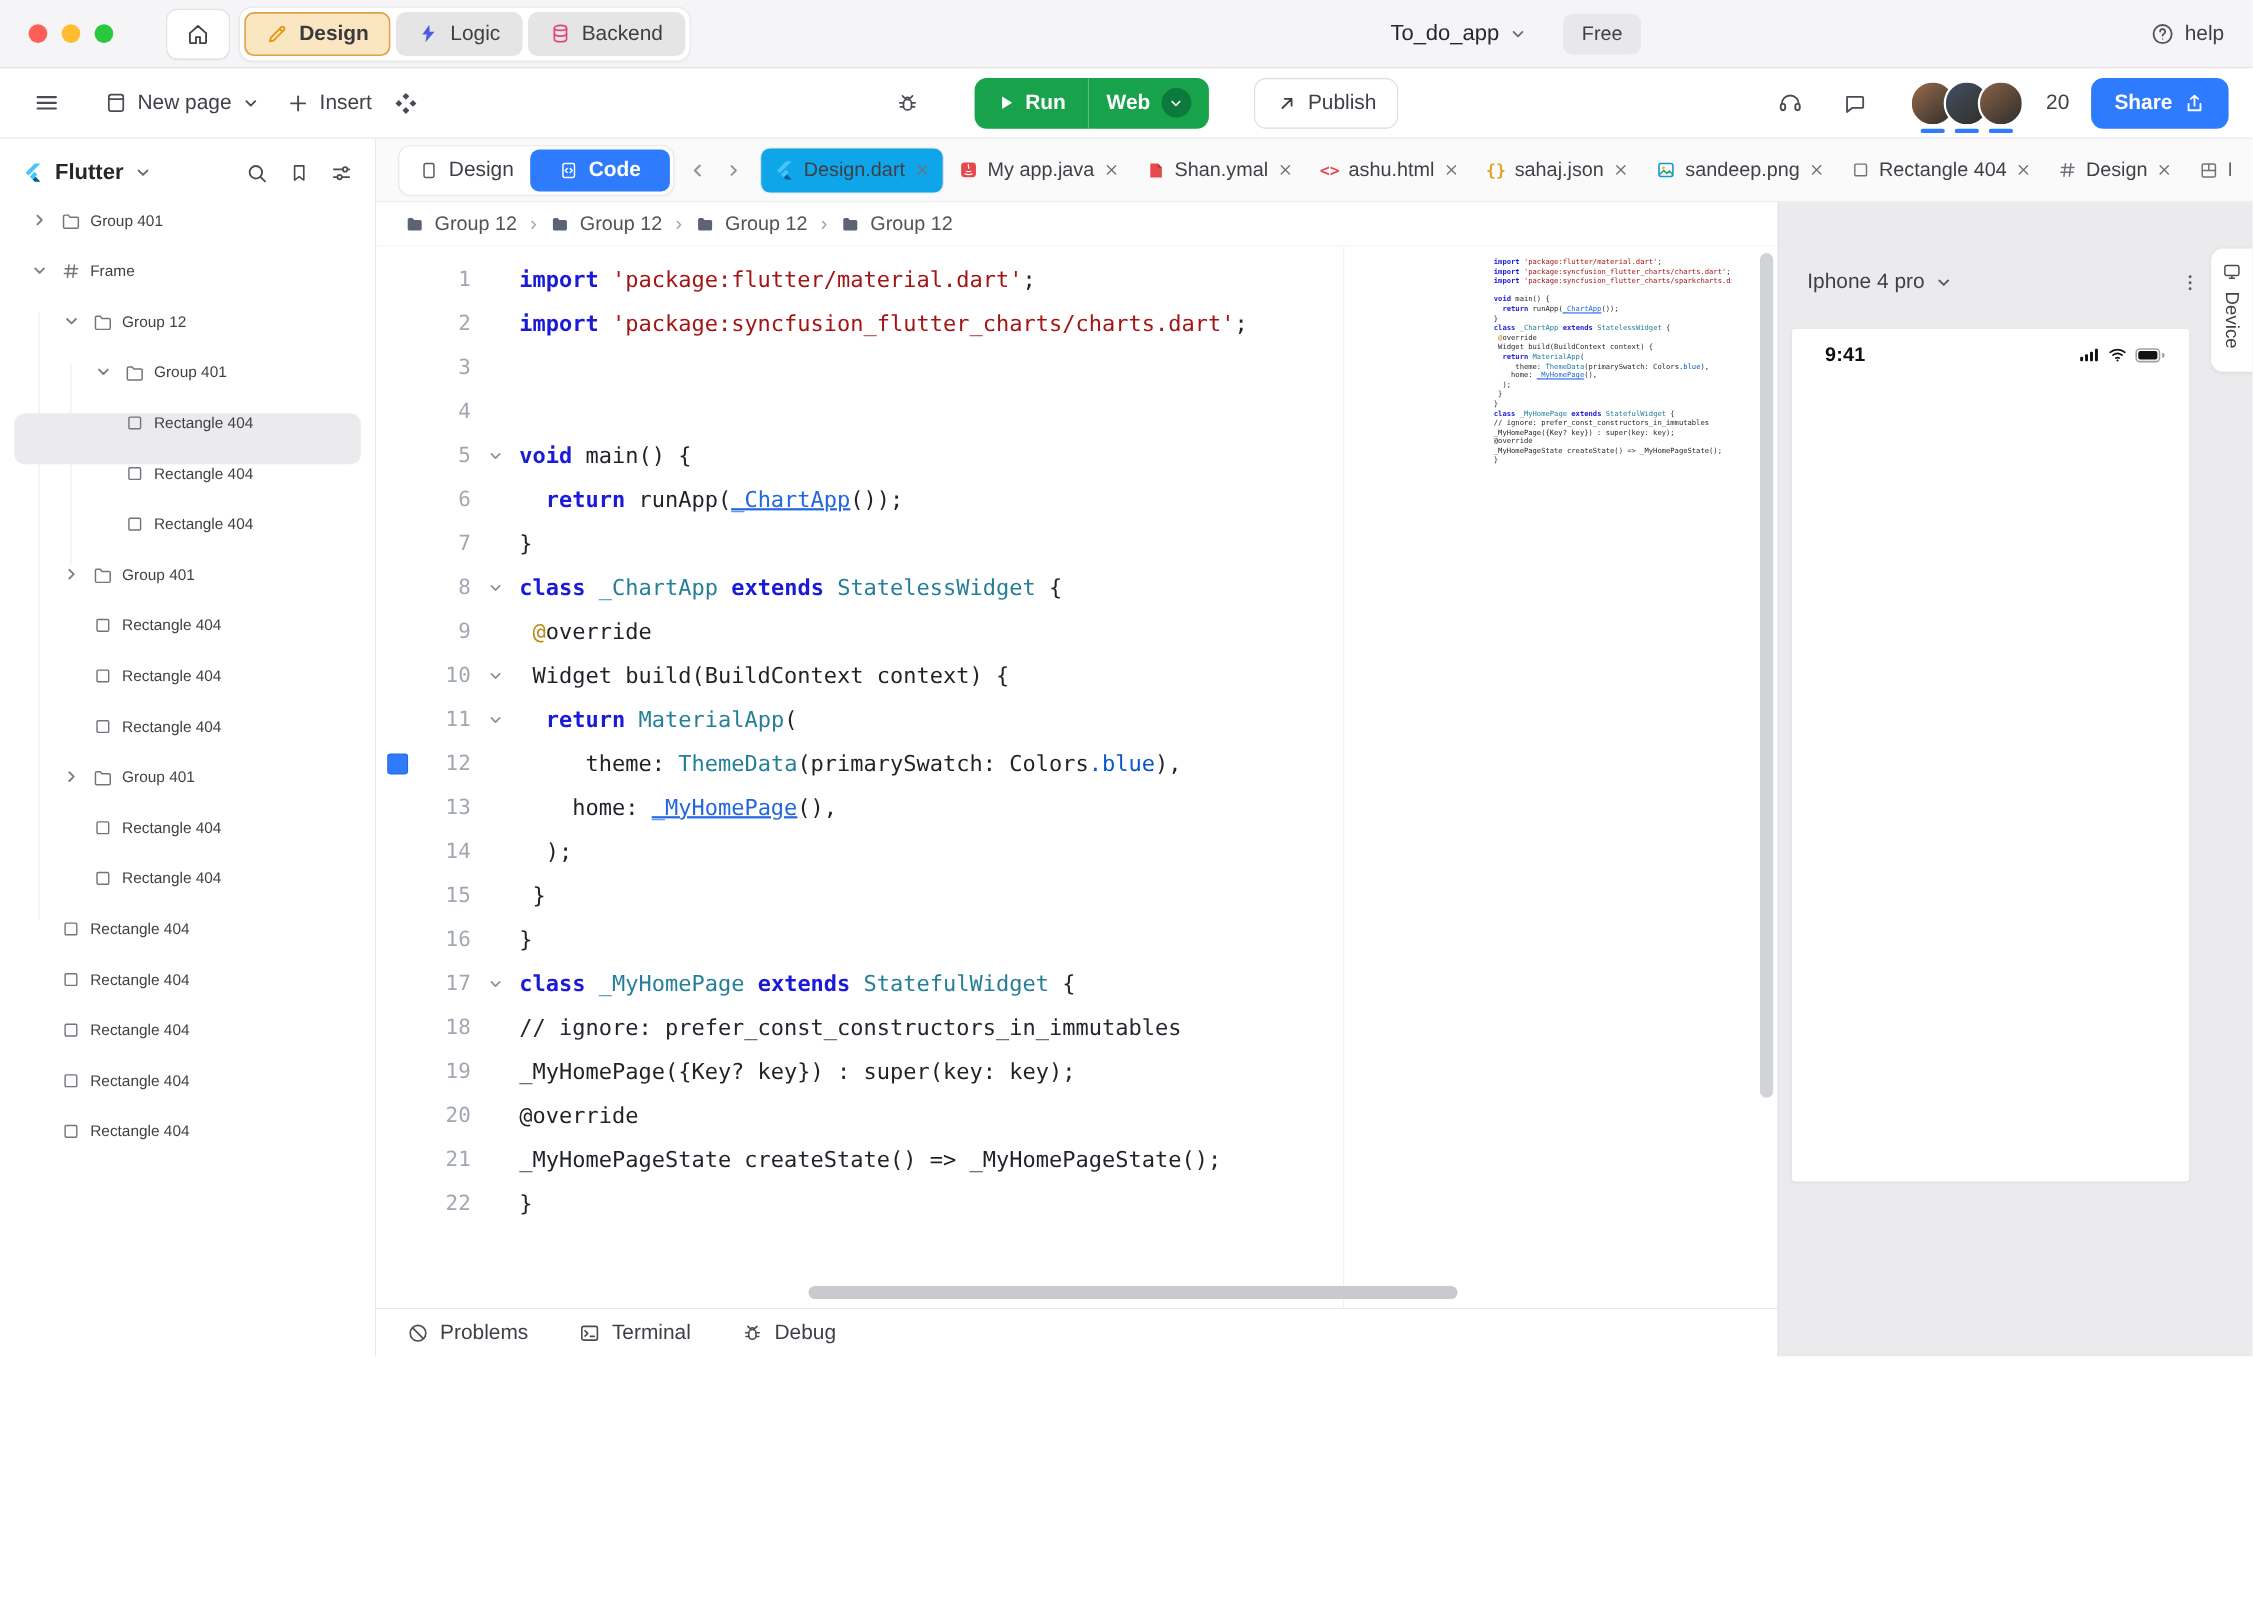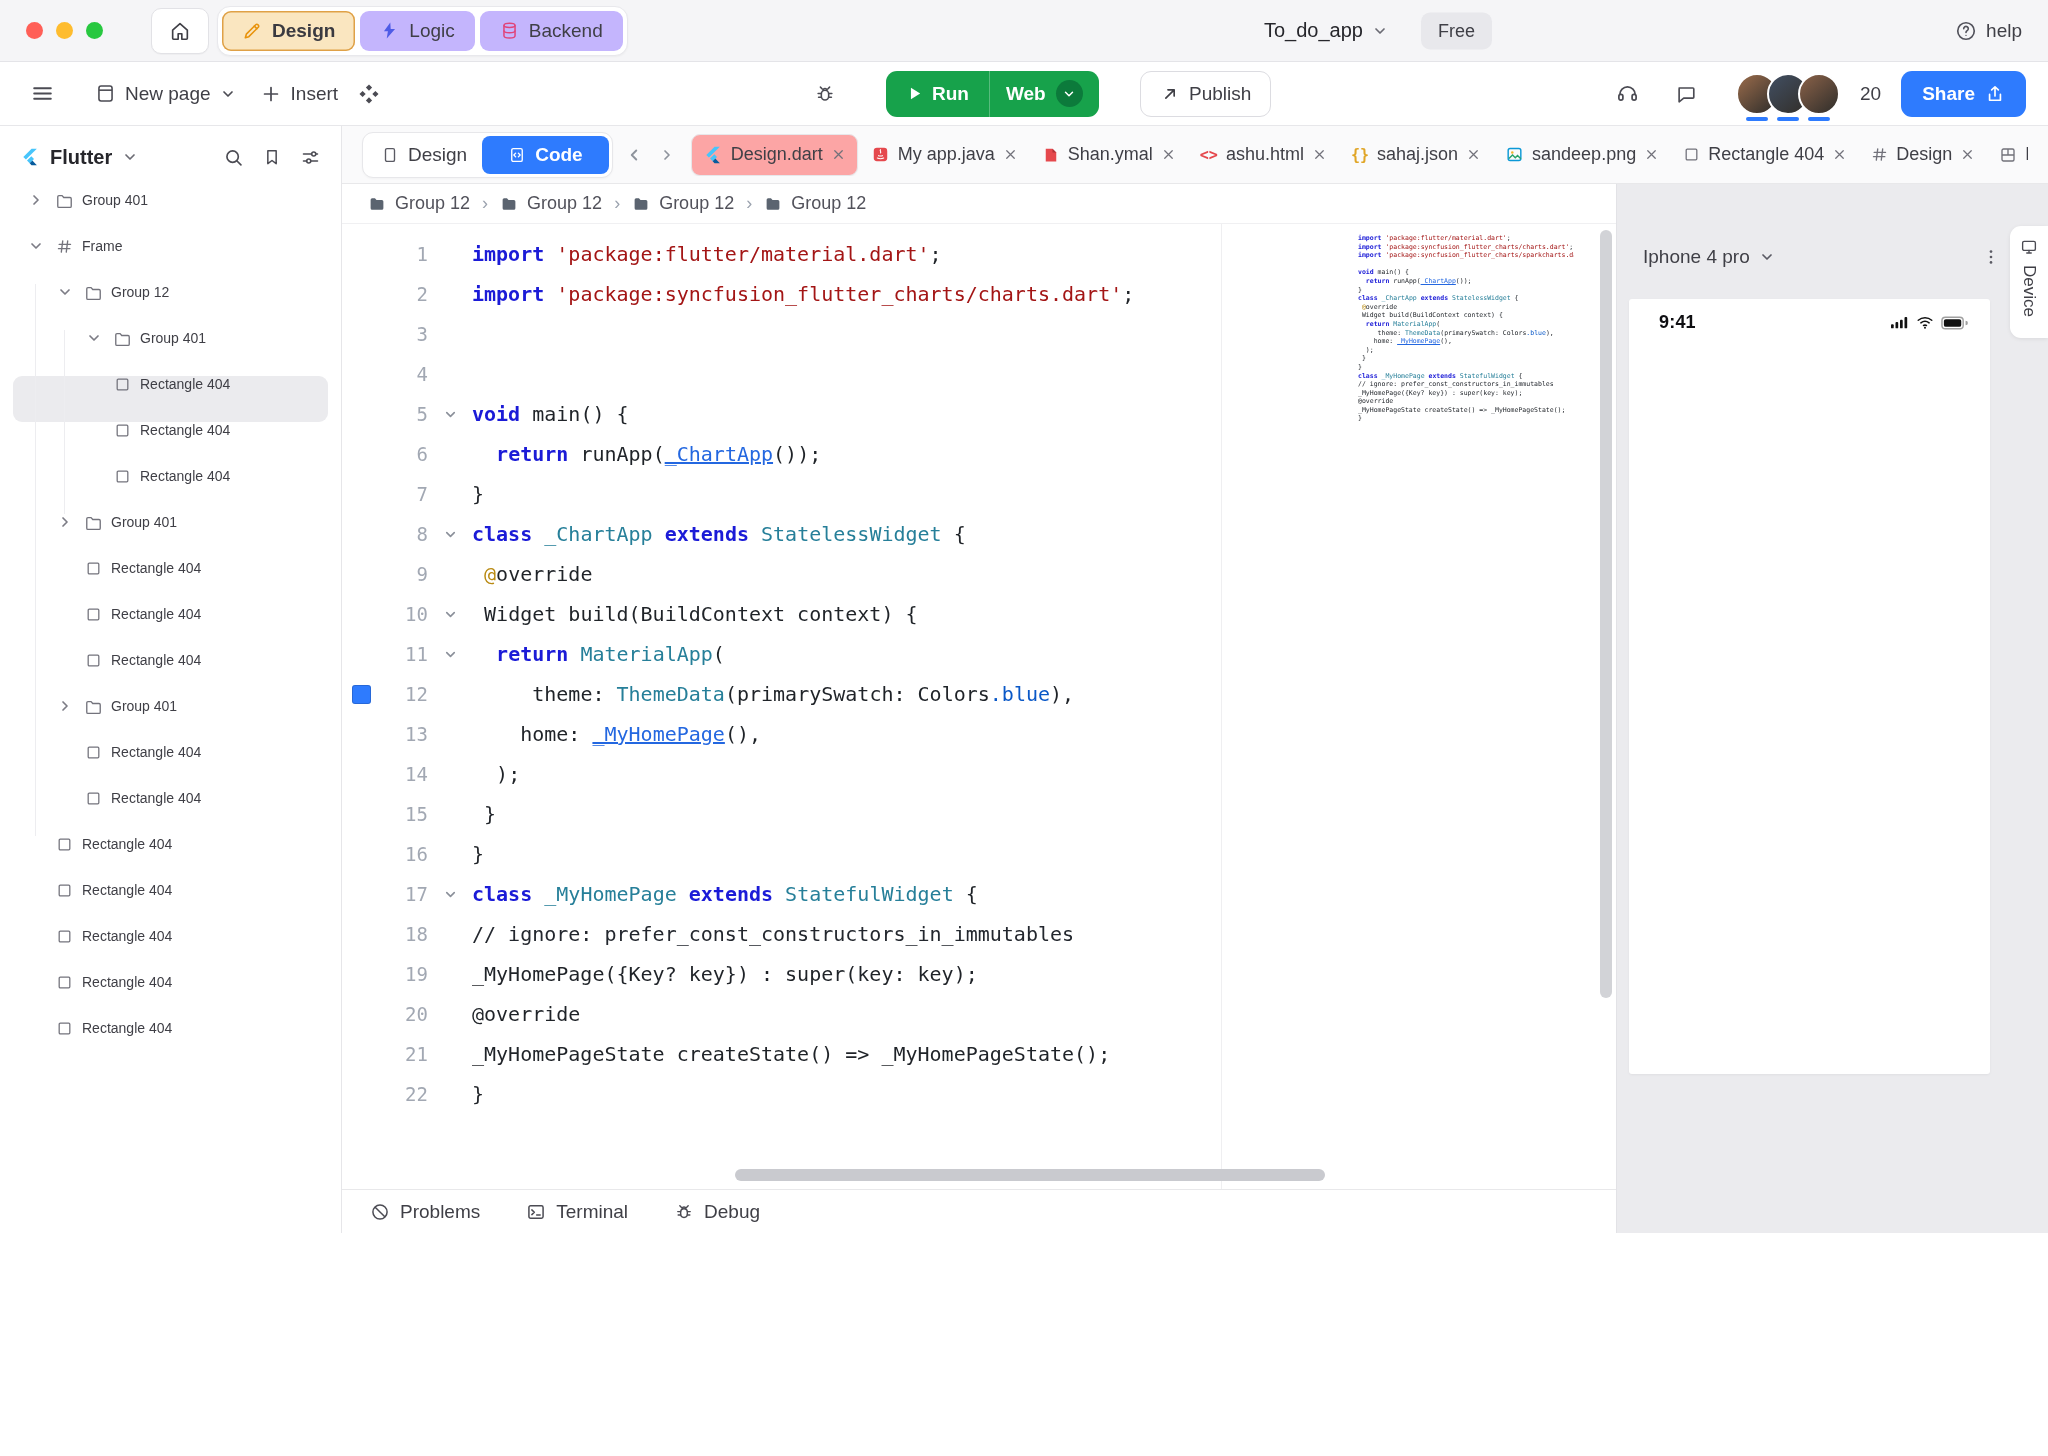--- a/index.html
+++ b/index.html
@@ -9,21 +9,21 @@
 .ic{display:inline-flex;align-items:center;justify-content:center;flex:none;}
 .app{width:2048px;height:1233px;display:flex;flex-direction:column;}
 
 
 .titlebar{flex:0 0 62px;background:#f5f5f7;border-bottom:1px solid #e4e4e8;display:flex;align-items:center;padding:0 26px;position:relative;z-index:5;}
 .traffic{display:flex;gap:13px;margin-right:48px;}
 .light{width:17px;height:17px;border-radius:50%;display:inline-block;}
 .light.red{background:#ff5f57;}.light.yellow{background:#febc2e;}.light.green{background:#28c840;}
 .home-btn{width:58px;height:46px;background:#fff;border:1px solid #e2e2e6;border-radius:10px;display:flex;align-items:center;justify-content:center;color:#3f3f46;margin-right:8px;box-shadow:0 1px 1px rgba(0,0,0,.03);}
 .mode-tabs{background:#fff;border:1px solid #e8e8ec;border-radius:13px;padding:4px;display:flex;gap:5px;box-shadow:0 1px 2px rgba(0,0,0,.04);}
-.mode-tab{height:40px;padding:0 20px;border-radius:9px;display:flex;align-items:center;gap:10px;font-size:19px;color:#3f3f46;background:#c4b5fd;}
+.mode-tab{height:40px;padding:0 20px;border-radius:9px;display:flex;align-items:center;gap:10px;font-size:19px;color:#3f3f46;background:#e5e5e5;}
 .mode-tab.active{background:#fae6c0;box-shadow:inset 0 0 0 1.5px #dfa147;font-weight:700;color:#3a3a40;}
 .mt-design .ic{color:#e8930c;}
 .mt-logic .ic{color:#4e5be6;}
 .mt-backend .ic{color:#e0447a;}
 .project{position:absolute;left:1264px;top:0;height:100%;display:flex;align-items:center;gap:9px;font-size:20px;font-weight:500;color:#27272c;}
 .project .ic{color:#6b6b74;}
 .free-badge{position:absolute;left:1421px;top:50%;transform:translateY(-50%);background:#e8e8ec;border-radius:9px;padding:8px 17px;font-size:18px;color:#3f3f46;}
 .help{margin-left:auto;display:flex;align-items:center;gap:9px;font-size:19px;color:#3f3f46;}
 .help .ic{color:#52525b;}
 
@@ -69,21 +69,21 @@
 
 .main-col{flex:1;display:flex;flex-direction:column;min-width:0;min-height:0;}
 .tabstrip{flex:0 0 58px;background:#fafafb;border-bottom:1px solid #e8e8ea;display:flex;align-items:center;padding:0 20px;gap:8px;min-width:0;}
 .view-switch{background:#fff;border:1px solid #e7e7ea;border-radius:11px;padding:3px;display:flex;align-items:center;flex:none;box-shadow:0 1px 2px rgba(0,0,0,.03);}
 .view-design{height:38px;padding:0 15px;display:flex;align-items:center;gap:9px;font-size:19px;color:#3f3f46;}
 .view-design .ic{color:#5a5a63;}
 .view-code{height:38px;padding:0 26px;border-radius:8px;background:#2e7bfe;color:#fff;display:flex;align-items:center;gap:9px;font-size:19px;font-weight:600;}
 .nav-chev{color:#8e939c;padding:4px;flex:none;}
 .file-tabs{display:flex;align-items:center;gap:2px;flex:1;min-width:0;overflow:hidden;margin-left:4px;}
 .file-tab{height:42px;display:flex;align-items:center;gap:8px;padding:0 11px;border-radius:9px;font-size:18px;color:#3f3f46;white-space:nowrap;flex:none;}
-.file-tab.active{background:#fca5a5;border:1px solid #e7e7ea;box-shadow:0 1px 2px rgba(0,0,0,.04);}
+.file-tab.active{background:#0ea5e9;border:1px solid #e7e7ea;box-shadow:0 1px 2px rgba(0,0,0,.04);}
 .file-tab .ic{color:#71717a;}
 .ft-close{color:#9ba0a8;}
 .content-row{flex:1;display:flex;min-height:0;min-width:0;}
 .editor-col{flex:1;display:flex;flex-direction:column;min-width:0;background:#fff;}
 .breadcrumb{flex:0 0 40px;display:flex;align-items:center;gap:12px;padding:0 26px;font-size:18px;color:#52525b;border-bottom:1px solid #f0f0f2;}
 .bc-item{display:flex;align-items:center;gap:9px;}
 .bc-item .ic{color:#5b6470;}
 .bc-sep{color:#9ca3af;}
 
 

